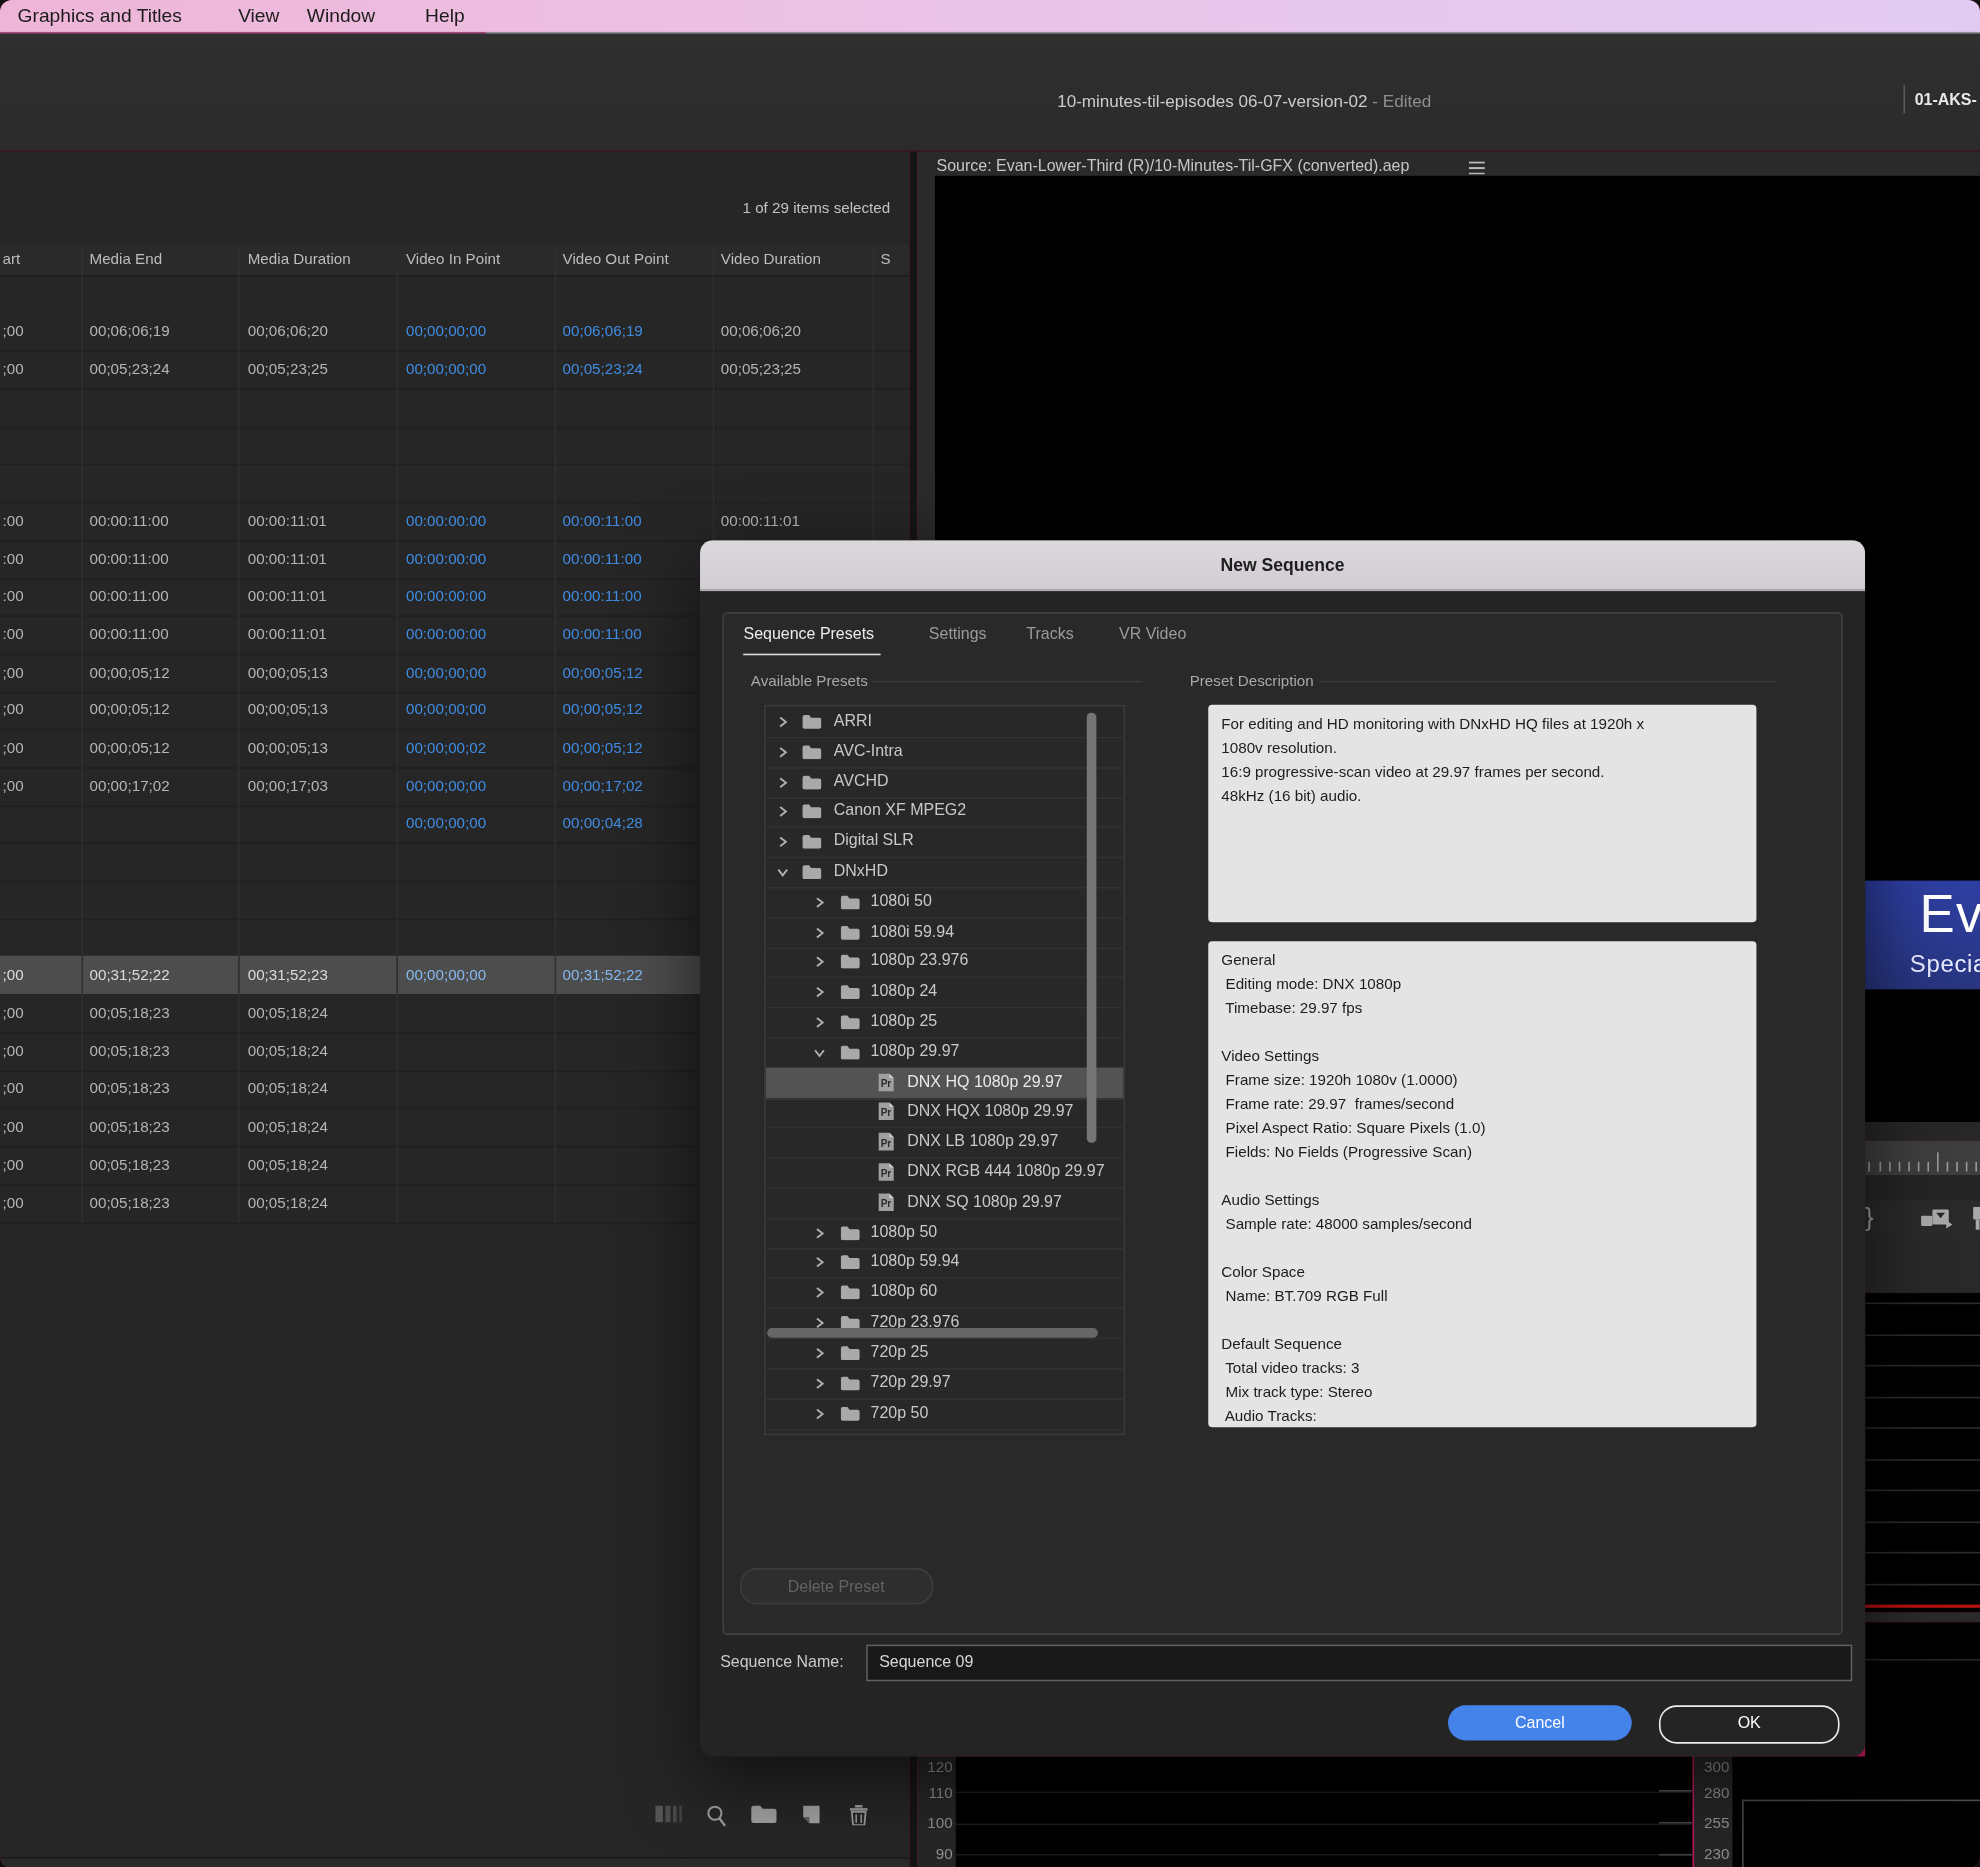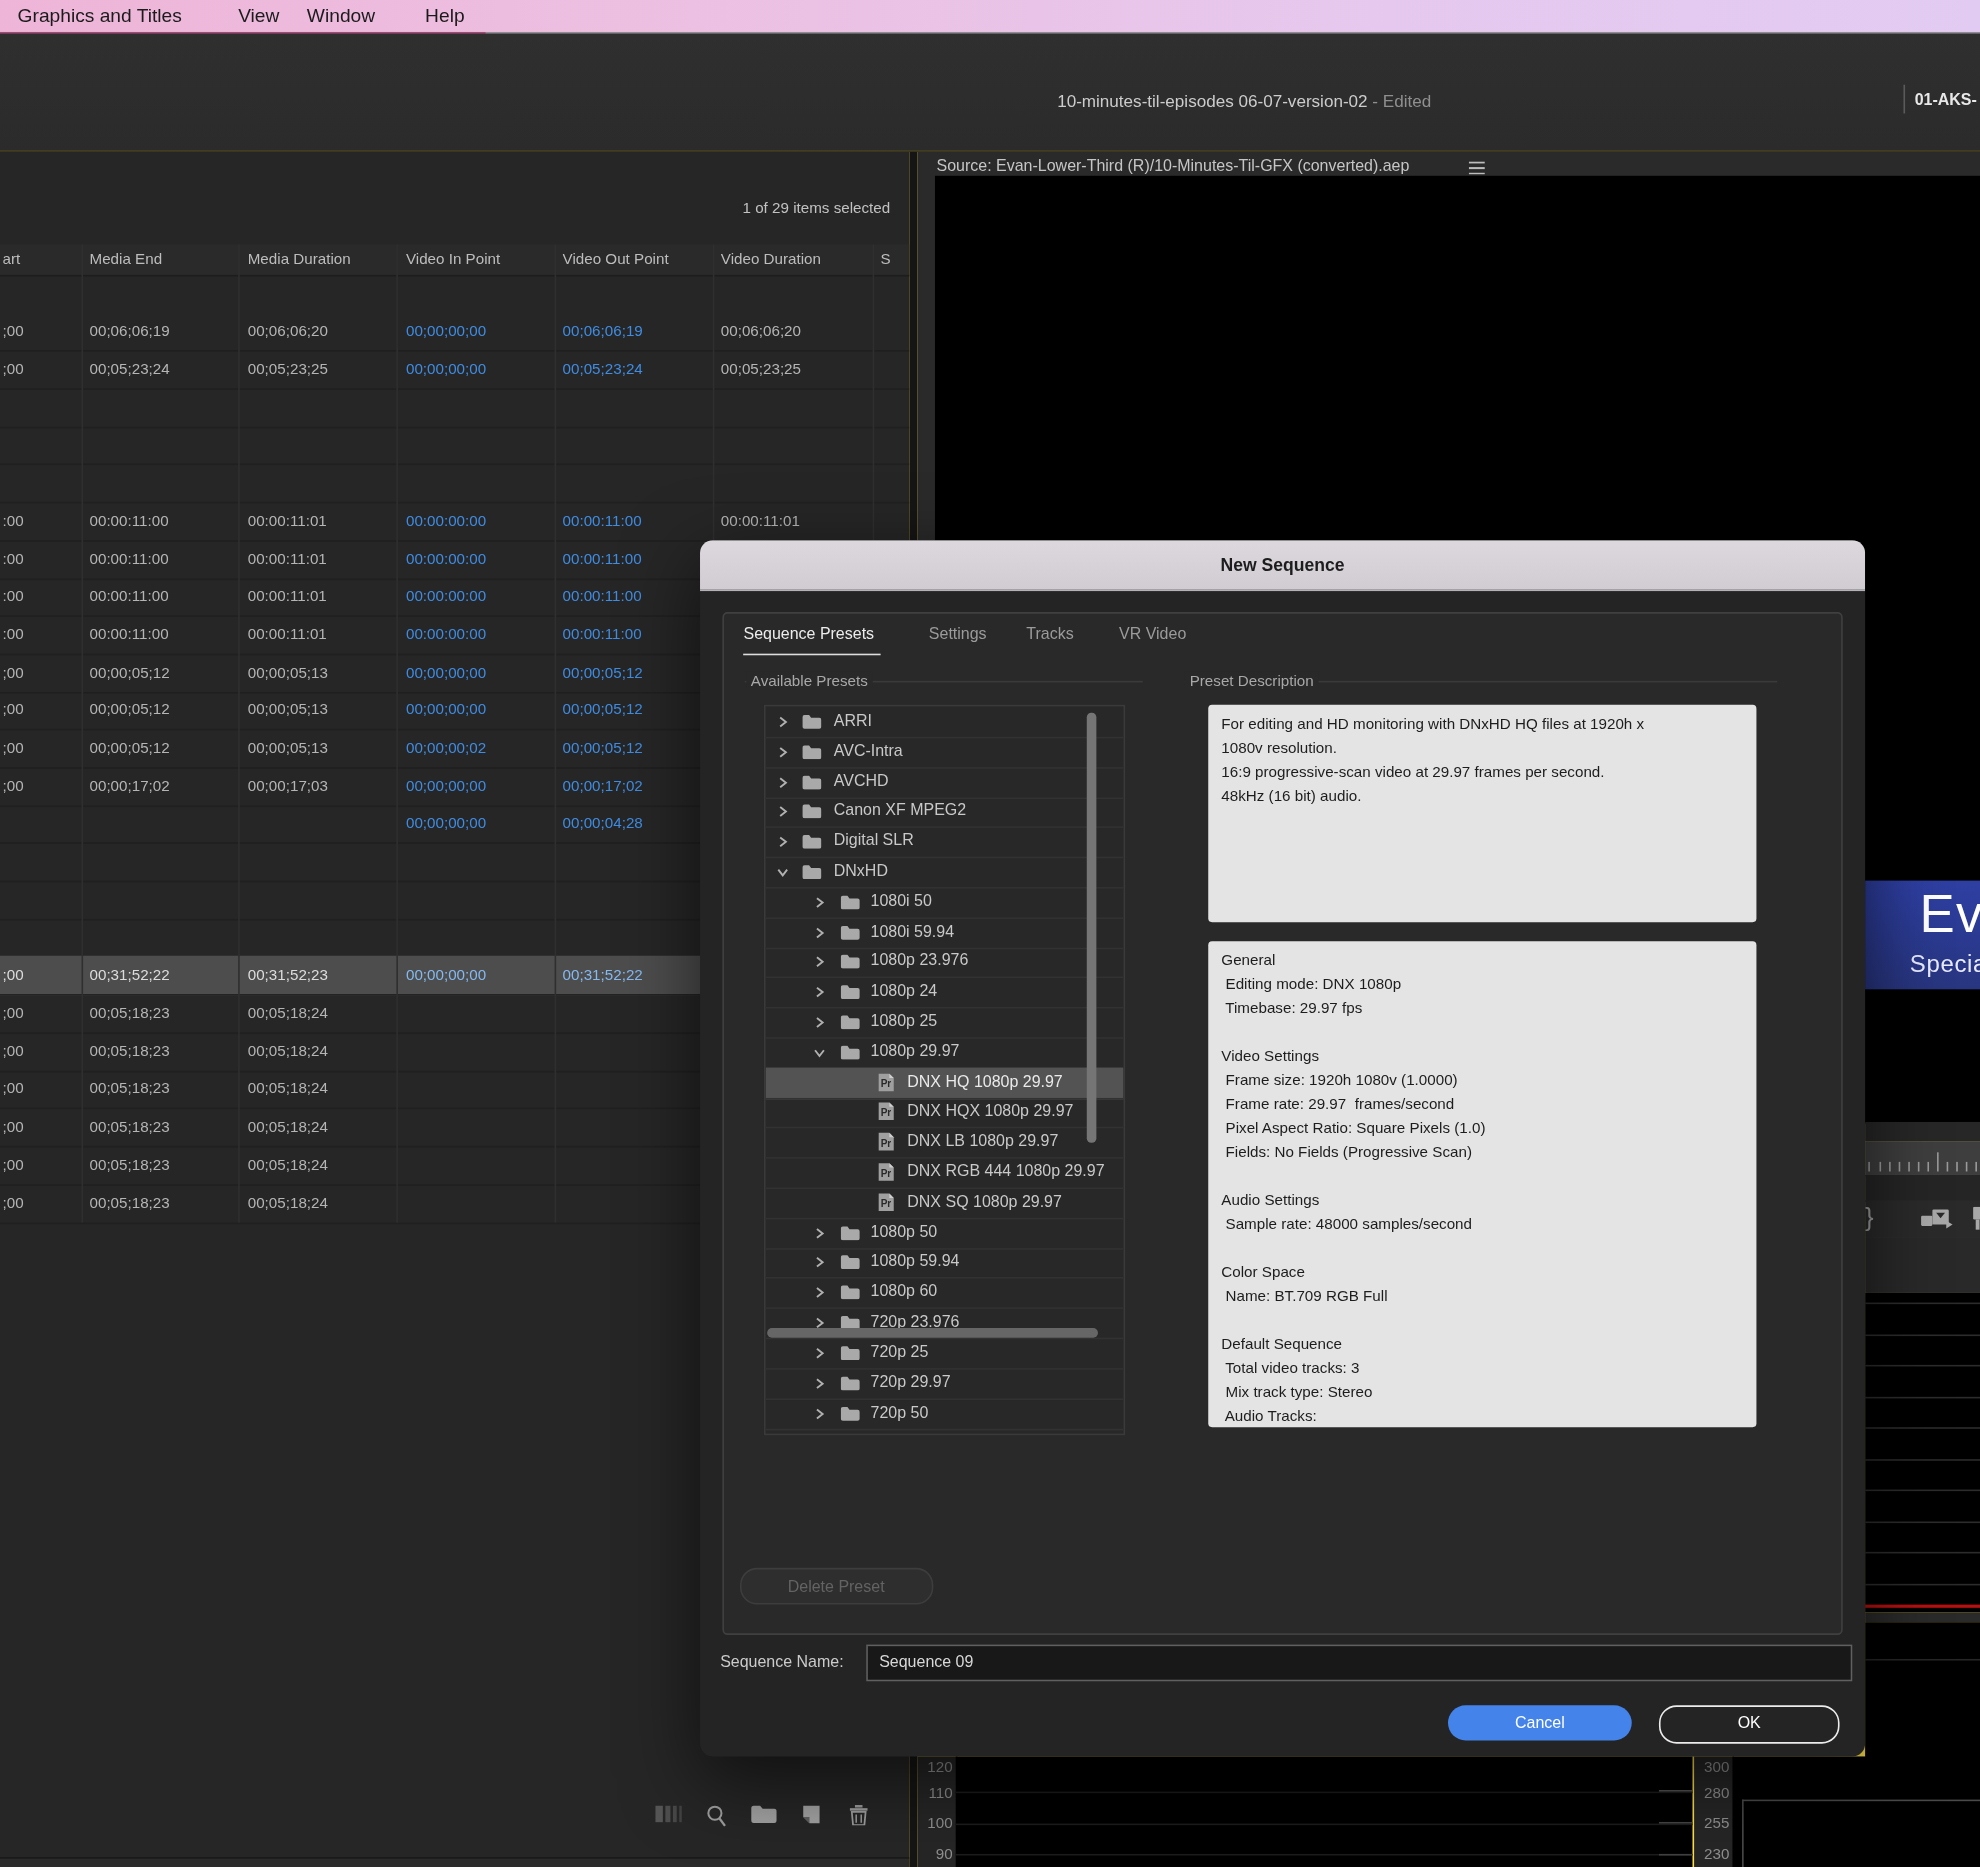--- a/index.html
+++ b/index.html
@@ -1,16 +1,16 @@
 <!DOCTYPE html>
 <html style="font-size:12.6px"><head>
 <meta charset="utf-8">
 <style>
   html,body{margin:0;padding:0;background:#111;}
-  #stage{position:relative;width:1980px;height:1868px;overflow:hidden;background:#fde047;}
+  #stage{position:relative;width:1980px;height:1868px;overflow:hidden;background:#be185d;border-radius:12px;}
   #app{position:absolute;left:0;top:0;width:1239px;height:1169px;transform:scale(1.59821);transform-origin:0 0;
        font-family:"Liberation Sans",sans-serif;-webkit-font-smoothing:antialiased;}
   .abs{position:absolute;}
   
   .menubar{left:0;top:0;width:1239px;height:20px;background:linear-gradient(90deg,#eeb5d8 0%,#ecc0e2 35%,#e6c8ee 70%,#e2cbf2 100%);}
   .menubar-edge-left{left:0;top:20px;width:304px;height:1.6px;background:#a04a77;}
   .menubar-edge-right{left:304px;top:20px;width:935px;height:1.6px;background:#908c96;}
   .menu-item{top:3.2px;height:15px;font-size:12px;color:#1b1b1b;white-space:nowrap;}
   
   .titlebar{left:0;top:21.3px;width:1239px;height:73px;background:linear-gradient(180deg,#2f2f2f,#2b2b2b);border-bottom:0.8px solid #191919;}

